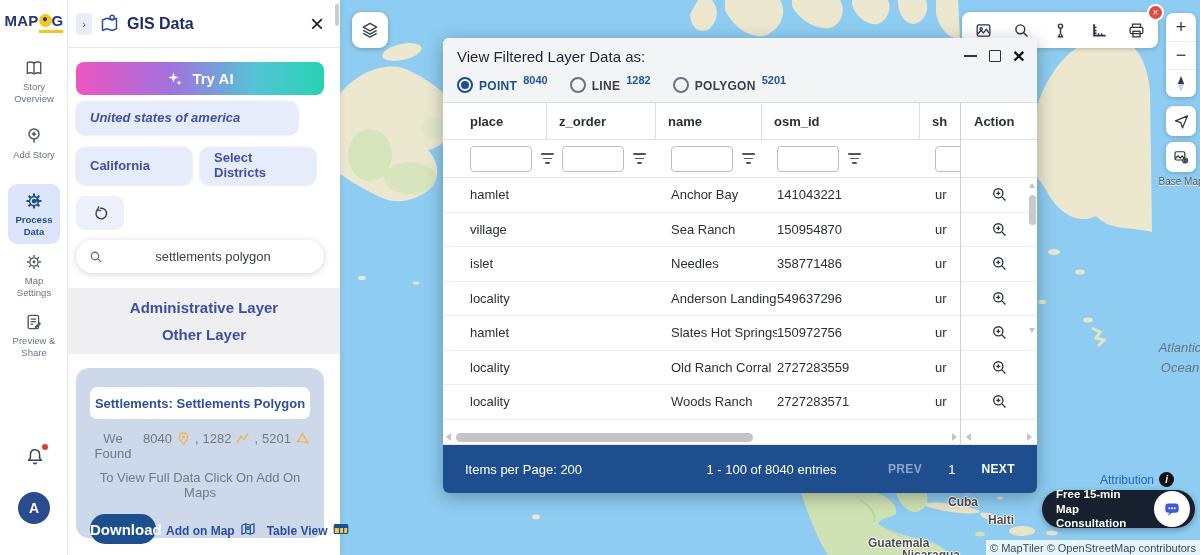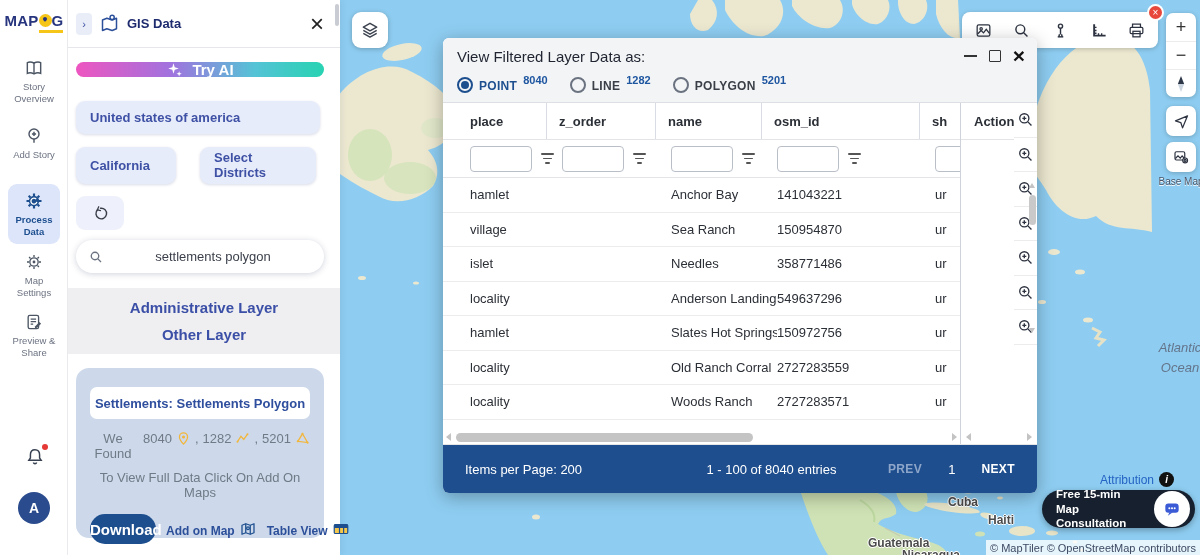--- a/index.html
+++ b/index.html
@@ -18,30 +18,30 @@
   .rail-item.active { background:#dce5fa; border-radius:9px; padding:7px 0 6px; }
   .rail-item.active .lbl { color:#1d4f8f; font-weight:700; }
   .bell-wrap { position:absolute; left:24px; top:446px; width:22px; height:24px; }
   .bell-dot { position:absolute; right:-2px; top:-2px; width:6px; height:6px; border-radius:50%; background:#e53935; }
   .avatar { position:absolute; left:18px; top:492px; width:32px; height:32px; border-radius:50%; background:#2a4b8d; color:#fff; font-size:14px; font-weight:700; display:flex; align-items:center; justify-content:center; }
 
   
   .panel { position:absolute; left:68px; top:0; width:272px; height:555px; background:#fff; z-index:25; box-shadow:2px 0 6px rgba(30,40,90,.08); }
   .panel-head { height:48px; border-bottom:1px solid #e5e7eb; display:flex; align-items:center; padding:0 12px 0 8px; gap:7px; }
   .collapse-chip { width:16px; height:22px; background:#e8edf7; border-radius:4px; color:#3f51a5; font-size:11px; display:flex; align-items:center; justify-content:center; cursor:pointer; }
-  .panel-title { font-size:13px; font-weight:700; color:#1e2b6e; flex:1; }
+  .panel-title { font-size:16px; font-weight:700; color:#1e2b6e; flex:1; }
   .panel-close { font-size:24px; color:#222; line-height:1; cursor:pointer; padding:0 4px; }
   .panel-scrollthumb { position:absolute; right:1px; top:4px; width:4px; height:22px; background:#c9ccd3; border-radius:2px; }
 
-  .try-ai { position:absolute; left:8px; top:62px; width:248px; height:15px; border-radius:8px; border:none; cursor:pointer;
+  .try-ai { position:absolute; left:8px; top:62px; width:248px; height:33px; border-radius:8px; border:none; cursor:pointer;
     background:linear-gradient(90deg,#ee55c0 0%,#a172de 38%,#54c3d6 72%,#27d3b2 100%);
     color:#fff; font-size:15px; font-weight:600; display:flex; align-items:center; justify-content:center; gap:8px; font-family:inherit; }
   .chip-btn { background:#e7ecfa; color:#3f51a5; font-weight:700; font-size:13px; border:none; border-radius:9px; cursor:pointer; box-shadow:0 1px 3px rgba(50,60,120,.18); text-align:left; font-family:inherit; }
-  .country-btn { position:absolute; left:8px; top:101px; width:244px; height:33px; padding:4px 14px; }
-  .state-btn { position:absolute; left:8px; top:147px; width:100px; height:37px; padding:0 14px; }
+  .country-btn { position:absolute; left:8px; top:101px; width:222px; height:33px; padding:4px 14px;font-style:italic; }
+  .state-btn { position:absolute; left:8px; top:147px; width:116px; height:37px; padding:0 14px; }
   .district-btn { position:absolute; left:132px; top:147px; width:116px; height:37px; padding:0 14px; line-height:1.15; }
   .undo-btn { position:absolute; left:8px; top:196px; width:48px; height:34px; background:#eef1fb; border:none; border-radius:9px; cursor:pointer; display:flex; align-items:center; justify-content:center; }
   .search-pill { position:absolute; left:8px; top:240px; width:248px; height:33px; background:#fff; border-radius:17px; box-shadow:0 1px 6px rgba(40,50,90,.22); display:flex; align-items:center; padding:0 12px; gap:10px; }
   .search-pill input { border:none; outline:none; flex:1; font-size:13px; color:#3a3f4a; font-family:inherit; background:transparent; text-align:center; }
   .layer-sections { position:absolute; left:0; top:288px; width:272px; height:66px; background:#efeff1; display:flex; flex-direction:column; align-items:center; justify-content:space-evenly; }
   .layer-sections .sec { font-size:15px; font-weight:700; color:#3b4fa7; cursor:pointer; }
 
   .result-card { position:absolute; left:8px; top:368px; width:248px; height:170px; background:#cdd9ea; border-radius:13px; padding:19px 14px 0; }
   .card-pill { width:220px; height:32px; background:#fff; border-radius:7px; display:flex; align-items:center; justify-content:center; font-size:13px; font-weight:600; color:#2f4f9e; }
   .found-line { margin-top:12px; text-align:center; font-size:13px; color:#6f7a86; display:flex; justify-content:center; gap:4px; }
@@ -107,21 +107,21 @@
   .filter-row { height:38px; border-bottom:1px solid #e2e4e8; }
   .fcell { display:flex; align-items:center; gap:9px; }
   .fcell input { width:62px; height:26px; border:1px solid #b9bec7; border-radius:4px; outline:none; font-family:inherit; font-size:12px; padding:0 6px; }
   .filter-icon { display:flex; flex-direction:column; gap:3px; cursor:pointer; }
   .filter-icon i { display:block; height:1.6px; background:#555; border-radius:1px; }
   .filter-icon i:nth-child(1){ width:13px; } .filter-icon i:nth-child(2){ width:9px; margin-left:2px; } .filter-icon i:nth-child(3){ width:5px; margin-left:4px; }
   .rows-clip { flex:1; overflow:hidden; position:relative; }
   .drow { height:34.5px; border-bottom:1px solid #ececee; }
   .dcell { font-size:13px; color:#2b2f36; white-space:nowrap; overflow:hidden; }
 
-  .action-pane { width:77px; border-left:1px solid #cfd3d9; display:flex; flex-direction:row; position:relative; }
+  .action-pane { width:77px; border-left:1px solid #cfd3d9; display:flex; flex-direction:column; position:relative; }
   .action-head { height:37px; border-bottom:1px solid #e2e4e8; display:flex; align-items:center; padding-left:13px; font-size:13px; font-weight:600; color:#2b2f36; flex:none; }
   .action-filter { height:38px; border-bottom:1px solid #e2e4e8; flex:none; }
   .action-rows { flex:1; overflow:hidden; }
   .arow { height:34.5px; border-bottom:1px solid #ececee; display:flex; align-items:center; justify-content:center; cursor:pointer; }
   .vscroll { position:absolute; right:1px; top:80px; width:7px; height:150px; }
   .vscroll .vthumb { position:absolute; top:12px; left:0; width:7px; height:30px; background:#c9c9c9; border-radius:4px; }
   .vscroll .varr { position:absolute; left:0; width:0; height:0; border-left:3.5px solid transparent; border-right:3.5px solid transparent; }
   .varr.up { top:0; border-bottom:5px solid #c3c3c3; }
   .varr.dn { bottom:0; border-top:5px solid #c3c3c3; }
 

